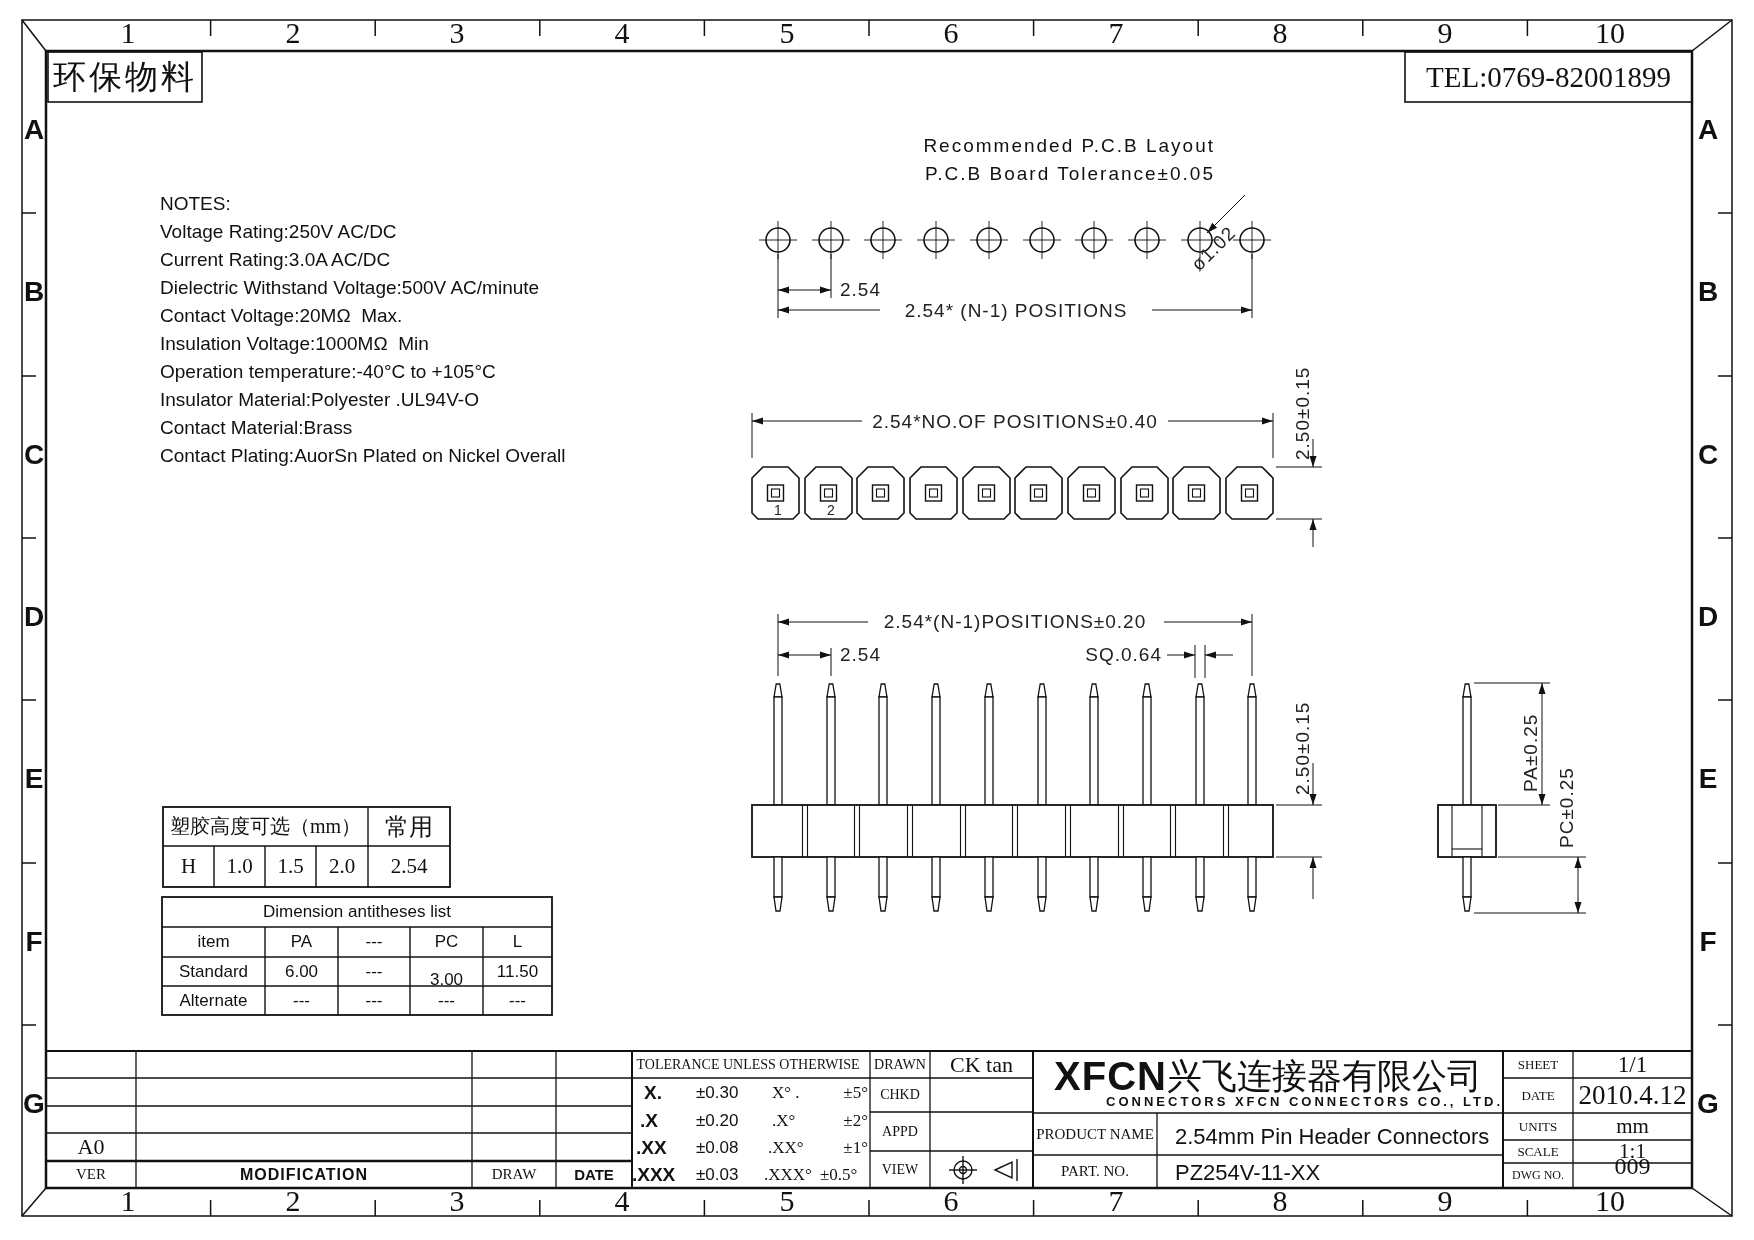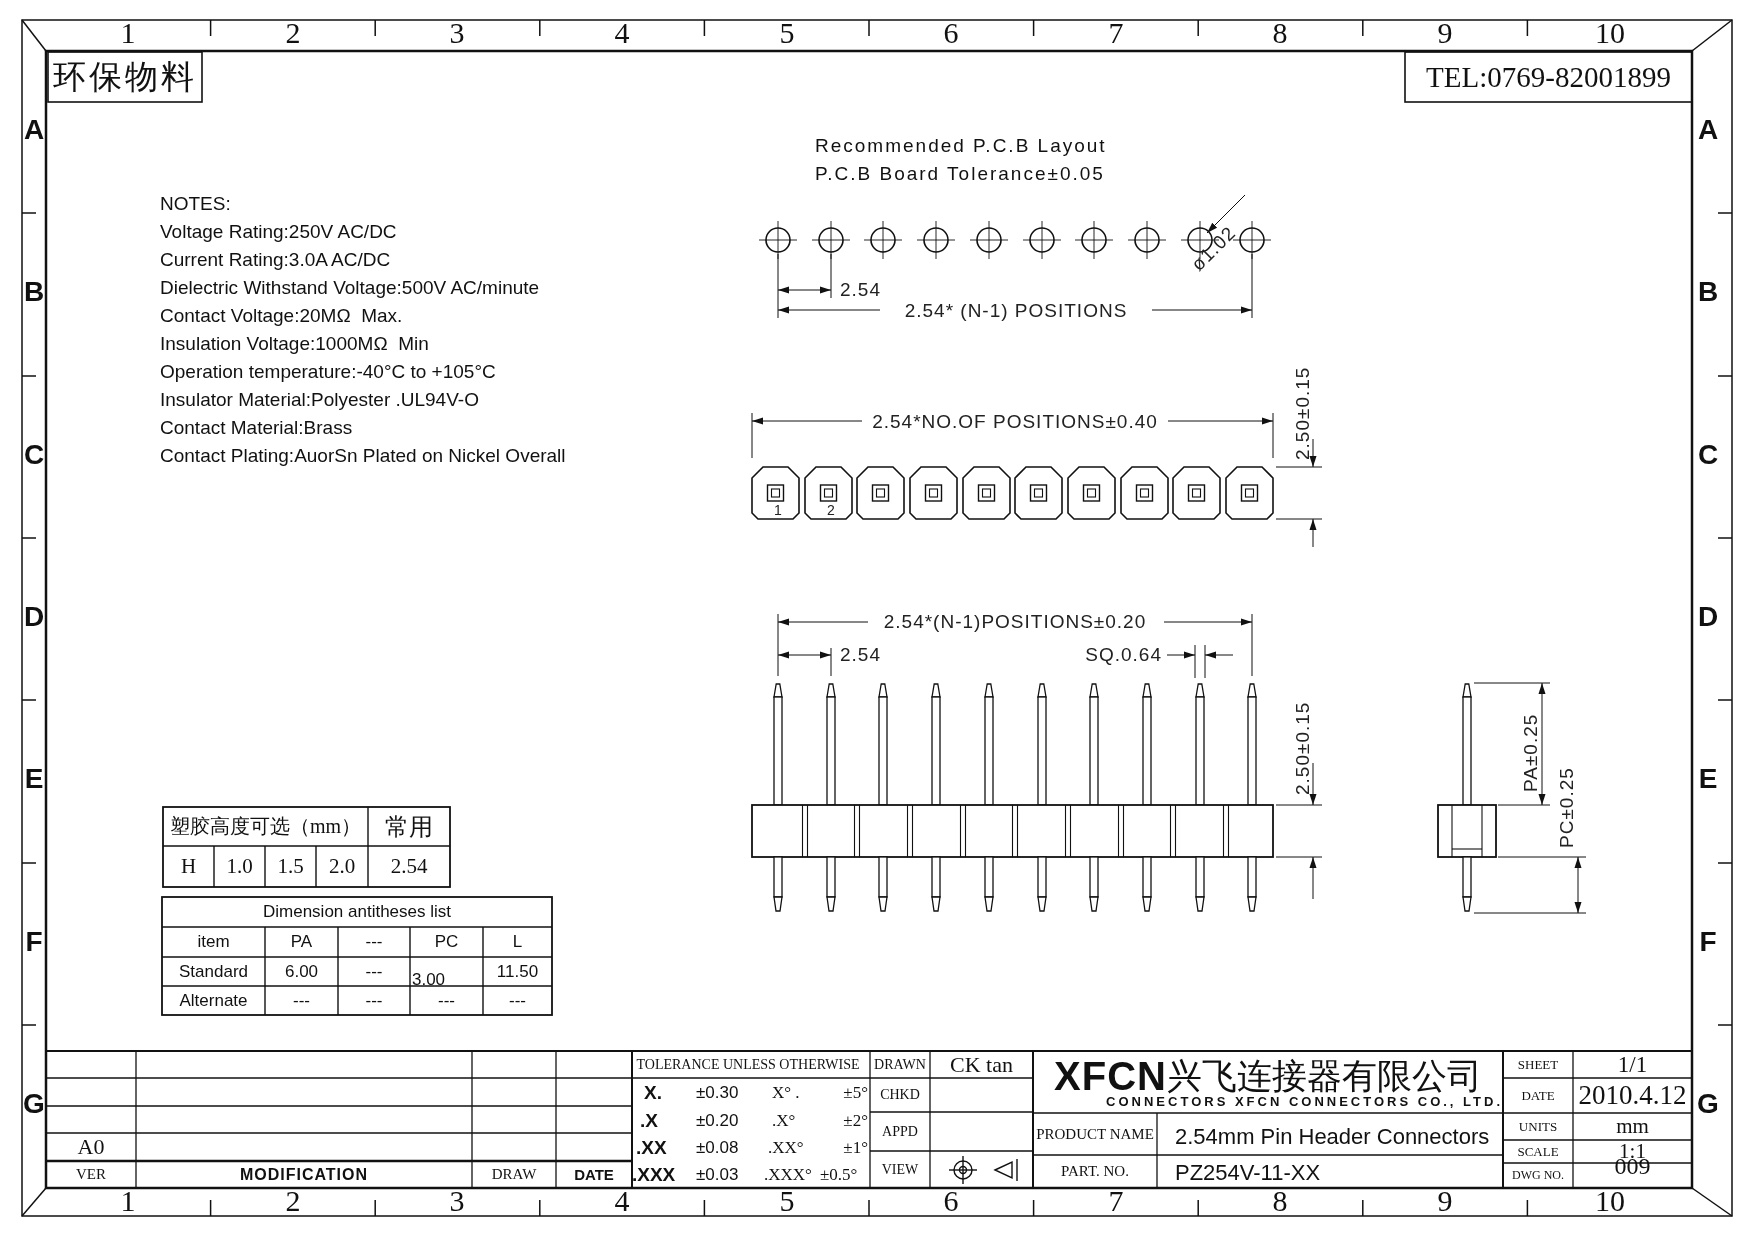--- a/index.html
+++ b/index.html
@@ -331,21 +331,21 @@
     <div class="note-line">Current Rating:3.0A AC/DC</div>
     <div class="note-line">Dielectric Withstand Voltage:500V AC/minute</div>
     <div class="note-line">Contact Voltage:20MΩ  Max.</div>
     <div class="note-line">Insulation Voltage:1000MΩ  Min</div>
     <div class="note-line">Operation temperature:-40°C to +105°C</div>
     <div class="note-line">Insulator Material:Polyester .UL94V-O</div>
     <div class="note-line">Contact Material:Brass</div>
     <div class="note-line">Contact Plating:AuorSn Plated on Nickel Overall</div>
   </div>
 
-  <div class="abs" style="left:815px;top:132px;width:400px;text-align:left;font-size:19px;letter-spacing:2px;line-height:28px">
+  <div class="abs" style="left:815px;top:132px;width:400px;text-align:right;font-size:19px;letter-spacing:2px;line-height:28px">
     <div>Recommended P.C.B Layout</div>
     <div>P.C.B Board Tolerance±0.05</div>
   </div>
 
   <div>
     <div class="abs ctr serif" style="left:163px;top:807px;width:205px;height:39px;font-size:20px">塑胶高度可选（mm）</div>
     <div class="abs ctr serif" style="left:368px;top:807px;width:82px;height:39px;font-size:24px">常用</div>
     <div class="abs ctr serif" style="left:163px;top:846px;width:51px;height:41px;font-size:21px">H</div>
     <div class="abs ctr serif" style="left:214px;top:846px;width:51px;height:41px;font-size:21px">1.0</div>
     <div class="abs ctr serif" style="left:265px;top:846px;width:51px;height:41px;font-size:21px">1.5</div>
@@ -356,21 +356,21 @@
   <div style="font-size:17px">
     <div class="abs ctr" style="left:162px;top:897px;width:390px;height:30px">Dimension antitheses list</div>
     <div class="abs ctr" style="left:162px;top:927px;width:103px;height:30px">item</div>
     <div class="abs ctr" style="left:265px;top:927px;width:73px;height:30px">PA</div>
     <div class="abs ctr" style="left:338px;top:927px;width:72px;height:30px">---</div>
     <div class="abs ctr" style="left:410px;top:927px;width:73px;height:30px">PC</div>
     <div class="abs ctr" style="left:483px;top:927px;width:69px;height:30px">L</div>
     <div class="abs ctr" style="left:162px;top:957px;width:103px;height:29px">Standard</div>
     <div class="abs ctr" style="left:265px;top:957px;width:73px;height:29px">6.00</div>
     <div class="abs ctr" style="left:338px;top:957px;width:72px;height:29px">---</div>
-    <div class="abs ctr" style="left:392px;top:957px;width:73px;height:46px">3.00</div>
+    <div class="abs ctr" style="left:410px;top:957px;width:73px;height:46px">3.00</div>
     <div class="abs ctr" style="left:483px;top:957px;width:69px;height:29px">11.50</div>
     <div class="abs ctr" style="left:162px;top:986px;width:103px;height:29px">Alternate</div>
     <div class="abs ctr" style="left:265px;top:986px;width:73px;height:29px">---</div>
     <div class="abs ctr" style="left:338px;top:986px;width:72px;height:29px">---</div>
     <div class="abs ctr" style="left:410px;top:986px;width:73px;height:29px">---</div>
     <div class="abs ctr" style="left:483px;top:986px;width:69px;height:29px">---</div>
   </div>
 
   <div>
     <div class="abs ctr serif" style="left:46px;top:1133px;width:90px;height:28px;font-size:22px">A0</div>

